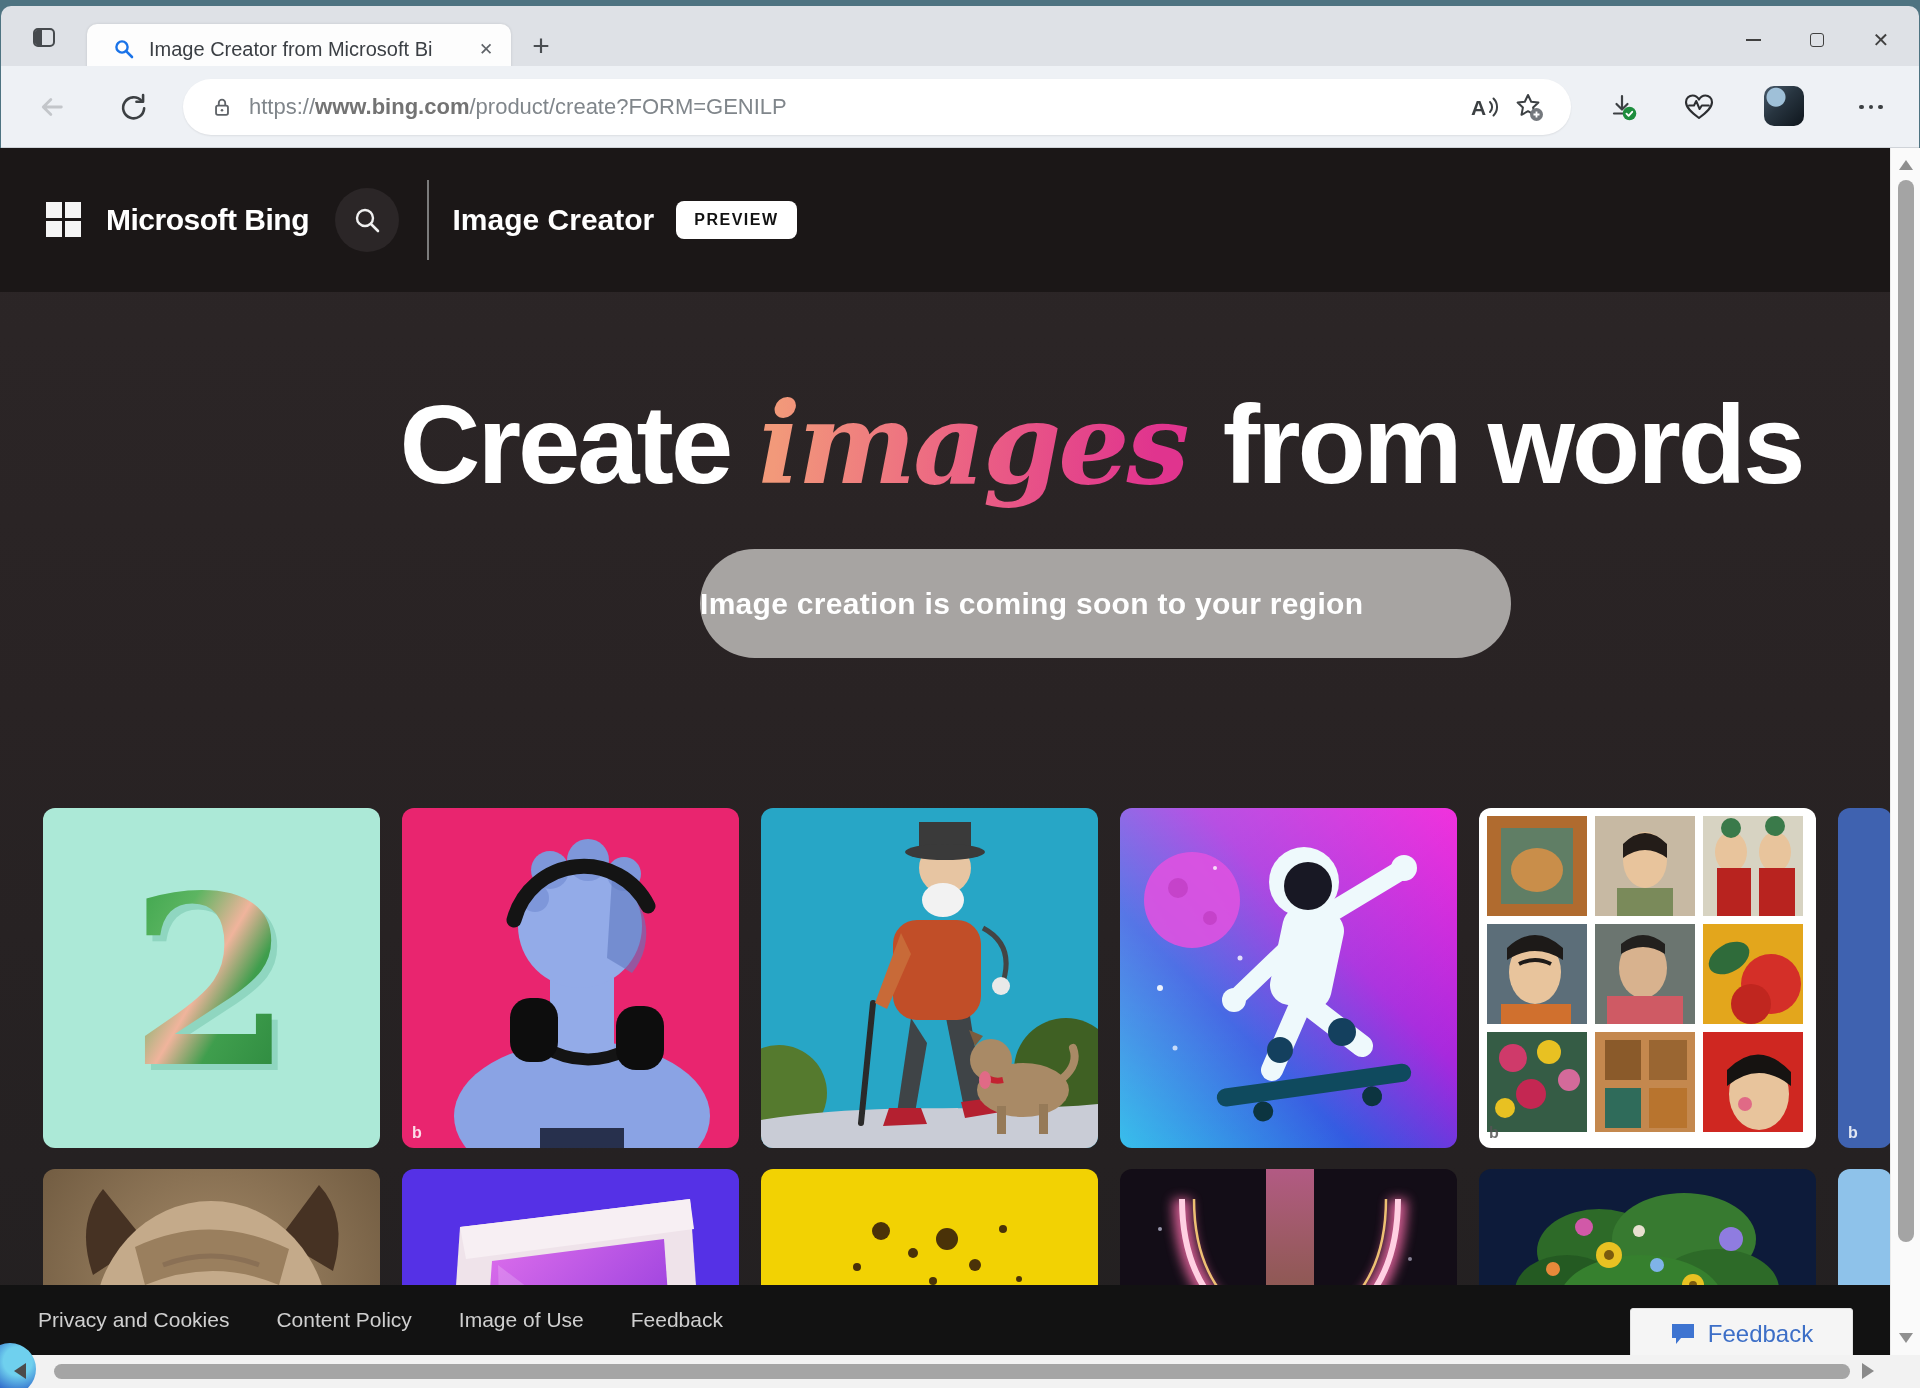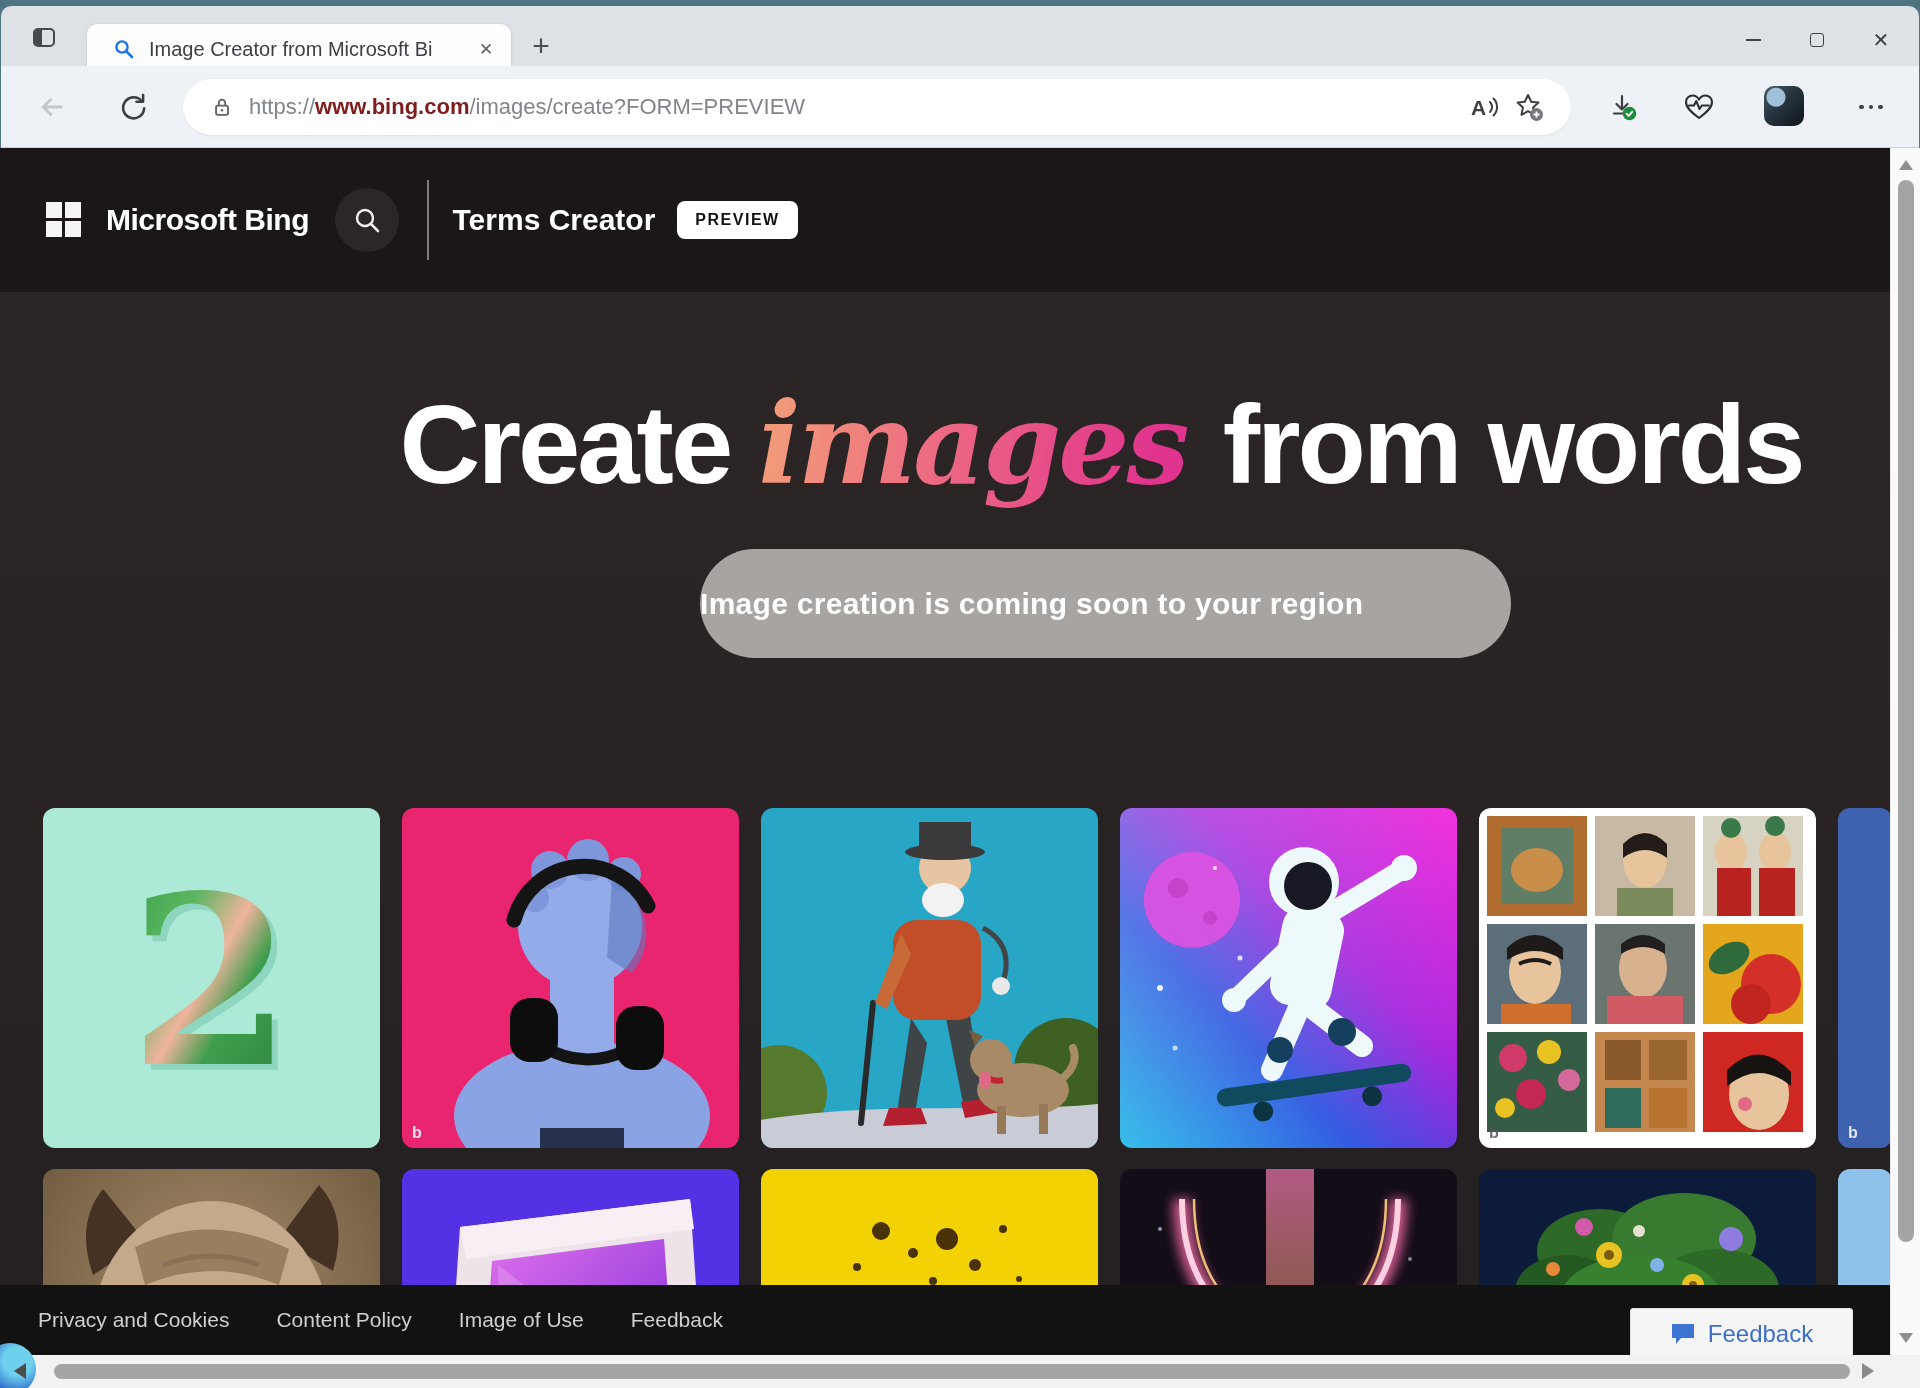--- a/index.html
+++ b/index.html
@@ -60,21 +60,21 @@
     background:#eef1f5; border-bottom:1px solid #cfd3d8;
   }
   .nav-btn { position:absolute; top:20px; width:42px; height:42px; display:flex; align-items:center; justify-content:center; border-radius:8px; }
   .addr-pill {
     position:absolute; left:182px; top:13px; width:1388px; height:56px;
     background:#ffffff; border-radius:28px; display:flex; align-items:center;
     box-shadow:0 1px 2px rgba(0,0,0,.08); padding:0 20px 0 28px;
   }
   .url { margin-left:16px; font-size:22px; white-space:nowrap; }
   .url .dim { color:#80868b; }
-  .url .host { color:#7f1d1d; font-weight:600; }
+  .url .host { color:#737373; font-weight:600; }
   .pill-spacer { flex:1; }
   .pill-icon { width:44px; height:44px; display:flex; align-items:center; justify-content:center; border-radius:8px; }
   .tb-right-icon { position:absolute; top:19px; width:44px; height:44px; display:flex; align-items:center; justify-content:center; border-radius:8px; }
   .avatar {
     position:absolute; left:1763px; top:20px; width:40px; height:40px; border-radius:10px;
     background:
       radial-gradient(circle at 30% 28%, #9fc0d8 0 9px, rgba(0,0,0,0) 10px),
       linear-gradient(135deg,#47596a 0%, #27343f 45%, #0e151c 100%);
   }
   .dots { display:flex; gap:5px; }
@@ -210,21 +210,21 @@
       <path d="M21.5,1.8 V7.5 H15.8" fill="none" stroke="#3c4043" stroke-width="2.2" stroke-linecap="round" stroke-linejoin="round"></path>
     </svg>
   </div>
 
   <div class="addr-pill">
     <svg width="22" height="24" viewBox="0 0 24 24">
       <rect x="5.5" y="10.5" width="13" height="10" rx="2" fill="none" stroke="#5f6368" stroke-width="2"></rect>
       <path d="M8.5,10.5 V7.5 a3.5,3.5 0 0 1 7,0 V10.5" fill="none" stroke="#5f6368" stroke-width="2"></path>
       <circle cx="12" cy="15.5" r="1.4" fill="#5f6368"></circle>
     </svg>
-    <span class="url"><span class="dim">https://</span><span class="host">www.bing.com</span><span class="dim">/images/create?FORM=PREVIEW</span></span>
+    <span class="url"><span class="dim">https://</span><span class="host">www.bing.com</span><span class="dim">/product/create?FORM=GENILP</span></span>
     <span class="pill-spacer"></span>
     <div class="pill-icon">
       <svg width="32" height="26" viewBox="0 0 32 26">
         <text x="2" y="21" font-size="21" font-weight="600" fill="#3c4043">A</text>
         <path d="M21,8 a7,7 0 0 1 0,10" fill="none" stroke="#3c4043" stroke-width="2" stroke-linecap="round"></path>
         <path d="M24.5,4.5 a12,12 0 0 1 0,17" fill="none" stroke="#3c4043" stroke-width="2" stroke-linecap="round"></path>
       </svg>
     </div>
     <div class="pill-icon">
       <svg width="30" height="30" viewBox="0 0 30 30">
@@ -269,21 +269,21 @@
         <i></i>
       </span>
     <span class="brand-name">Microsoft Bing</span>
     <div class="hdr-search">
       <svg width="30" height="30" viewBox="0 0 30 30">
         <circle cx="13" cy="13" r="8" fill="none" stroke="#f0f0f0" stroke-width="2.4"></circle>
         <line x1="19" y1="19" x2="26" y2="26" stroke="#f0f0f0" stroke-width="2.6" stroke-linecap="round"></line>
       </svg>
     </div>
     <span class="hdr-divider"></span>
-    <span class="product-name">Terms Creator</span>
+    <span class="product-name">Image Creator</span>
     <span class="preview-badge">PREVIEW</span>
   </div>
 
   <div class="headline"><span>Create </span><span class="em">images</span><span> from words</span></div>
 
   <div class="notice-pill">
     <span>Image creation is coming soon to your region</span>
   </div>
 
 

